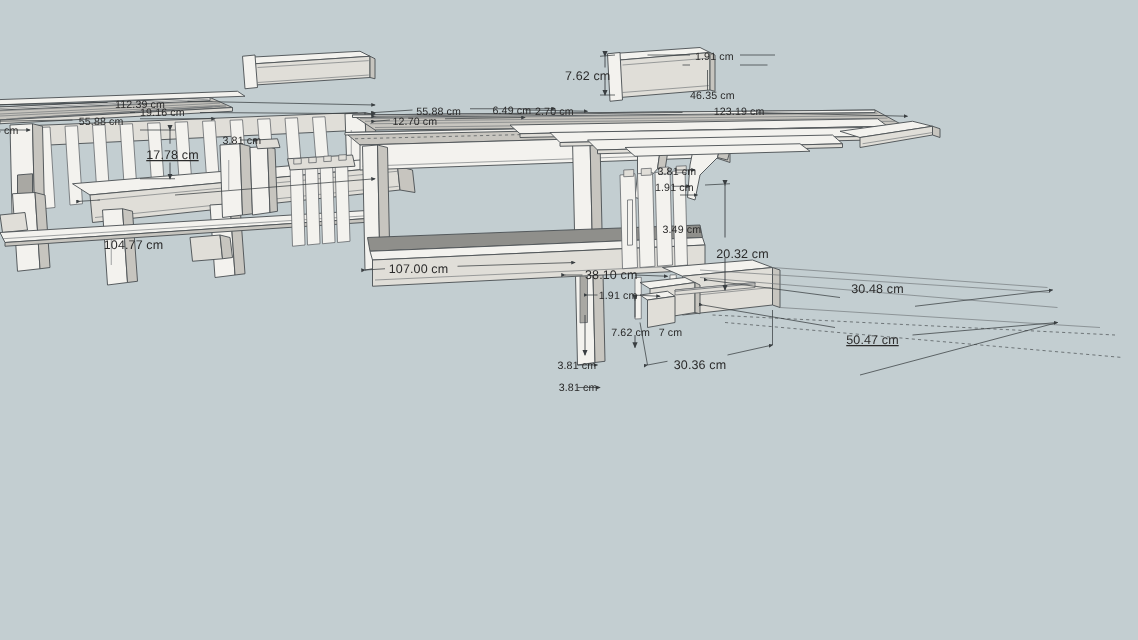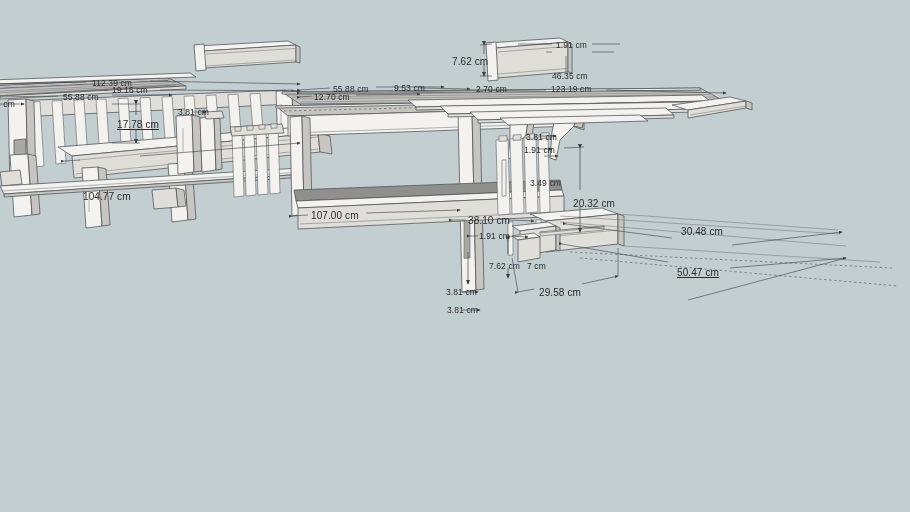--- a/index.html
+++ b/index.html
@@ -382,36 +382,36 @@
 
   <div id="dim-labels">
       <span class="dim sm" style="left: 92px; top: 79px;">112.39 cm</span>
       <span class="dim sm" style="left: 112px; top: 86px;">19.16 cm</span>
       <span class="dim sm" style="left: 63px; top: 93px;">55.88 cm</span>
       <span class="dim sm" style="left: -4px; top: 100px;">4 cm</span>
       <span class="dim lg" style="left: 117px; top: 120px; text-decoration: underline;">17.78 cm</span>
       <span class="dim lg" style="left: 83px; top: 152px; margin-top: 40px;">104.77 cm</span>
       <span class="dim sm" style="left: 178px; top: 108px;">3.81 cm</span>
       <span class="dim sm" style="left: 333px; top: 85px;">55.88 cm</span>
-      <span class="dim sm" style="left: 394px; top: 84px;">9.53 cm</span>
-      <span class="dim sm" style="left: 428px; top: 85px; margin-left: 48px;">2.70 cm</span>
+      <span class="dim sm" style="left: 394px; top: 84px;">6.49 cm</span>
+      <span class="dim sm" style="left: 428px; top: 85px;">2.70 cm</span>
       <span class="dim sm" style="left: 314px; top: 93px; text-align: right;">12.70 cm</span>
       <span class="dim lg" style="left: 452px; top: 57px;">7.62 cm</span>
       <span class="dim sm" style="left: 556px; top: 41px;">1.91 cm</span>
       <span class="dim sm" style="left: 552px; top: 48px; margin-top: 24px;">46.35 cm</span>
-      <span class="dim sm" style="left: 551px; top: 85px;">123.19 cm</span>
+      <span class="dim sm" style="left: 571px; top: 85px;">123.19 cm</span>
       <span class="dim sm" style="left: 526px; top: 133px;">3.81 cm</span>
       <span class="dim sm" style="left: 524px; top: 146px;">1.91 cm</span>
       <span class="dim sm" style="left: 530px; top: 159px; margin-top: 20px;">3.49 cm</span>
       <span class="dim lg" style="left: 563px; top: 199px; padding-left: 10px;">20.32 cm</span>
       <span class="dim lg" style="left: 311px; top: 211px;">107.00 cm</span>
       <span class="dim lg" style="left: 468px; top: 216px;">38.10 cm</span>
       <span class="dim sm" style="left: 479px; top: 232px;">1.91 cm</span>
       <span class="dim sm" style="left: 489px; top: 262px;">7.62 cm</span>
       <span class="dim sm" style="left: 527px; top: 262px;">7 cm</span>
-      <span class="dim lg" style="left: 539px; top: 288px;">29.58 cm</span>
+      <span class="dim lg" style="left: 539px; top: 288px;">30.36 cm</span>
       <span class="dim lg" style="left: 681px; top: 227px;">30.48 cm</span>
       <span class="dim lg" style="left: 677px; top: 268px; text-decoration: underline;">50.47 cm</span>
       <span class="dim sm" style="left: 446px; top: 288px;">3.81 cm</span>
       <span class="dim sm" style="left: 447px; top: 306px;">3.81 cm</span>
     </div>
 
 </div>
 
 </body></html>

